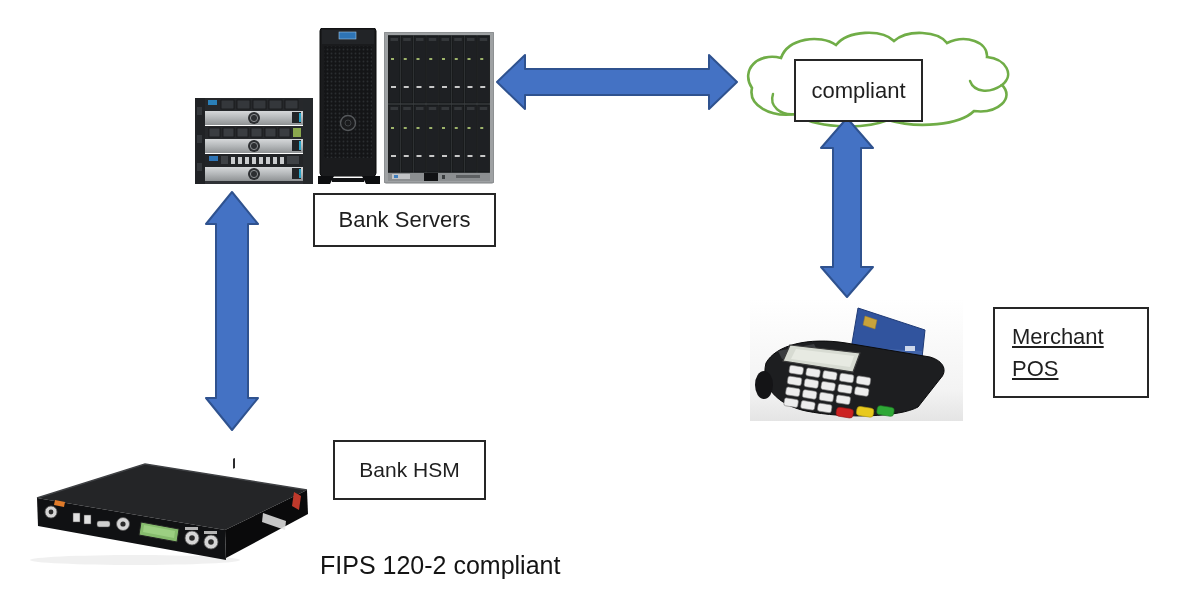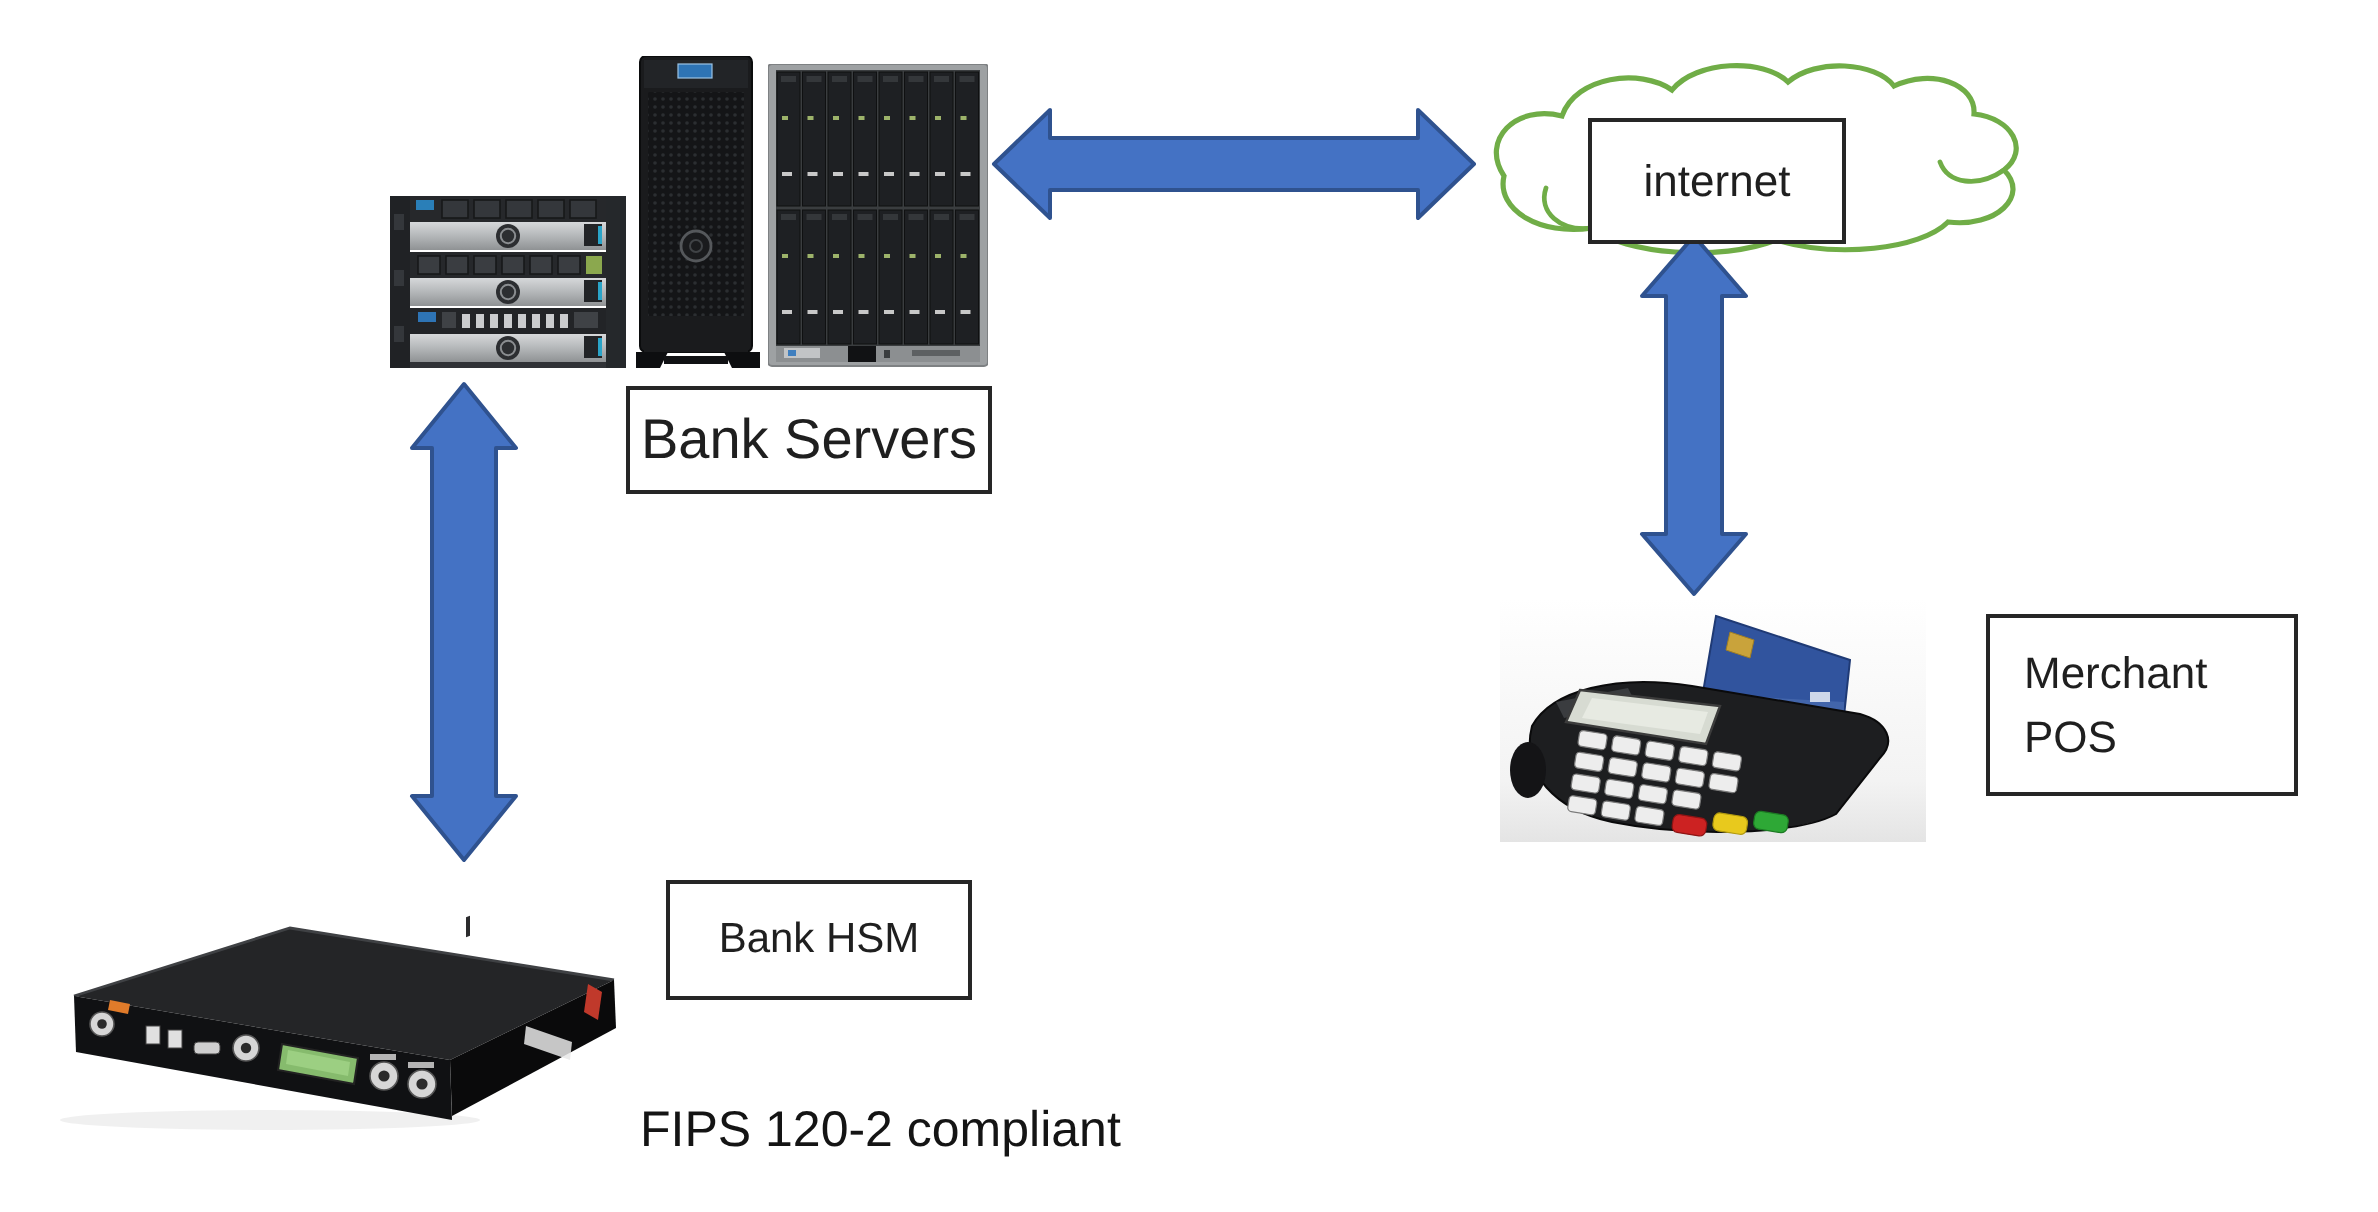--- a/index.html
+++ b/index.html
@@ -8,23 +8,23 @@
     font-family:"Liberation Sans",sans-serif;overflow:hidden;
   }
   .abs{position:absolute;}
   .label-box{
     position:absolute;background:#ffffff;border:2.5px solid #262626;
     display:flex;align-items:center;justify-content:center;
     color:#1f1f1f;box-sizing:border-box;
   }
   .label-box.left-align{justify-content:flex-start;}
   .label-text{white-space:pre;}
-  #bank-servers-box{left:313px;top:193px;width:183px;height:54px;font-size:28px;}
+  #bank-servers-box{left:313px;top:193px;width:183px;height:54px;font-size:22px;}
   #internet-box{left:794px;top:59px;width:129px;height:63px;font-size:22px;}
-  #merchant-box{left:993px;top:307px;width:156px;height:91px;font-size:22px;padding-left:17px;}
+  #merchant-box{left:993px;top:307px;width:156px;height:91px;font-size:22px;padding-left:17px;text-decoration:underline;}
   #merchant-box .two-line{display:flex;flex-direction:column;line-height:1.42;}
   #bank-hsm-box{left:333px;top:440px;width:153px;height:60px;font-size:21px;}
   #fips-caption{
     position:absolute;left:320px;top:551px;font-size:25px;color:#141414;
   }
   svg{display:block;}
 </style>
 </head>
 <body>
 
@@ -333,21 +333,21 @@
     <circle cx="177" cy="88" r="2.8" fill="#2b2b2b"></circle>
     <circle cx="196" cy="92" r="7" fill="#d6d6d6" stroke="#555" stroke-width="0.8"></circle>
     <circle cx="196" cy="92" r="2.8" fill="#2b2b2b"></circle>
   </svg>
 
   <div class="label-box" id="bank-servers-box">
     <span class="label-text">Bank Servers</span>
   </div>
 
   <div class="label-box" id="internet-box">
-    <span class="label-text">internet</span>
+    <span class="label-text">compliant</span>
   </div>
 
   <div class="label-box left-align" id="merchant-box">
     <span class="two-line">
       <span class="label-text">Merchant</span>
       <span class="label-text">POS</span>
     </span>
   </div>
 
   <div class="label-box" id="bank-hsm-box">

